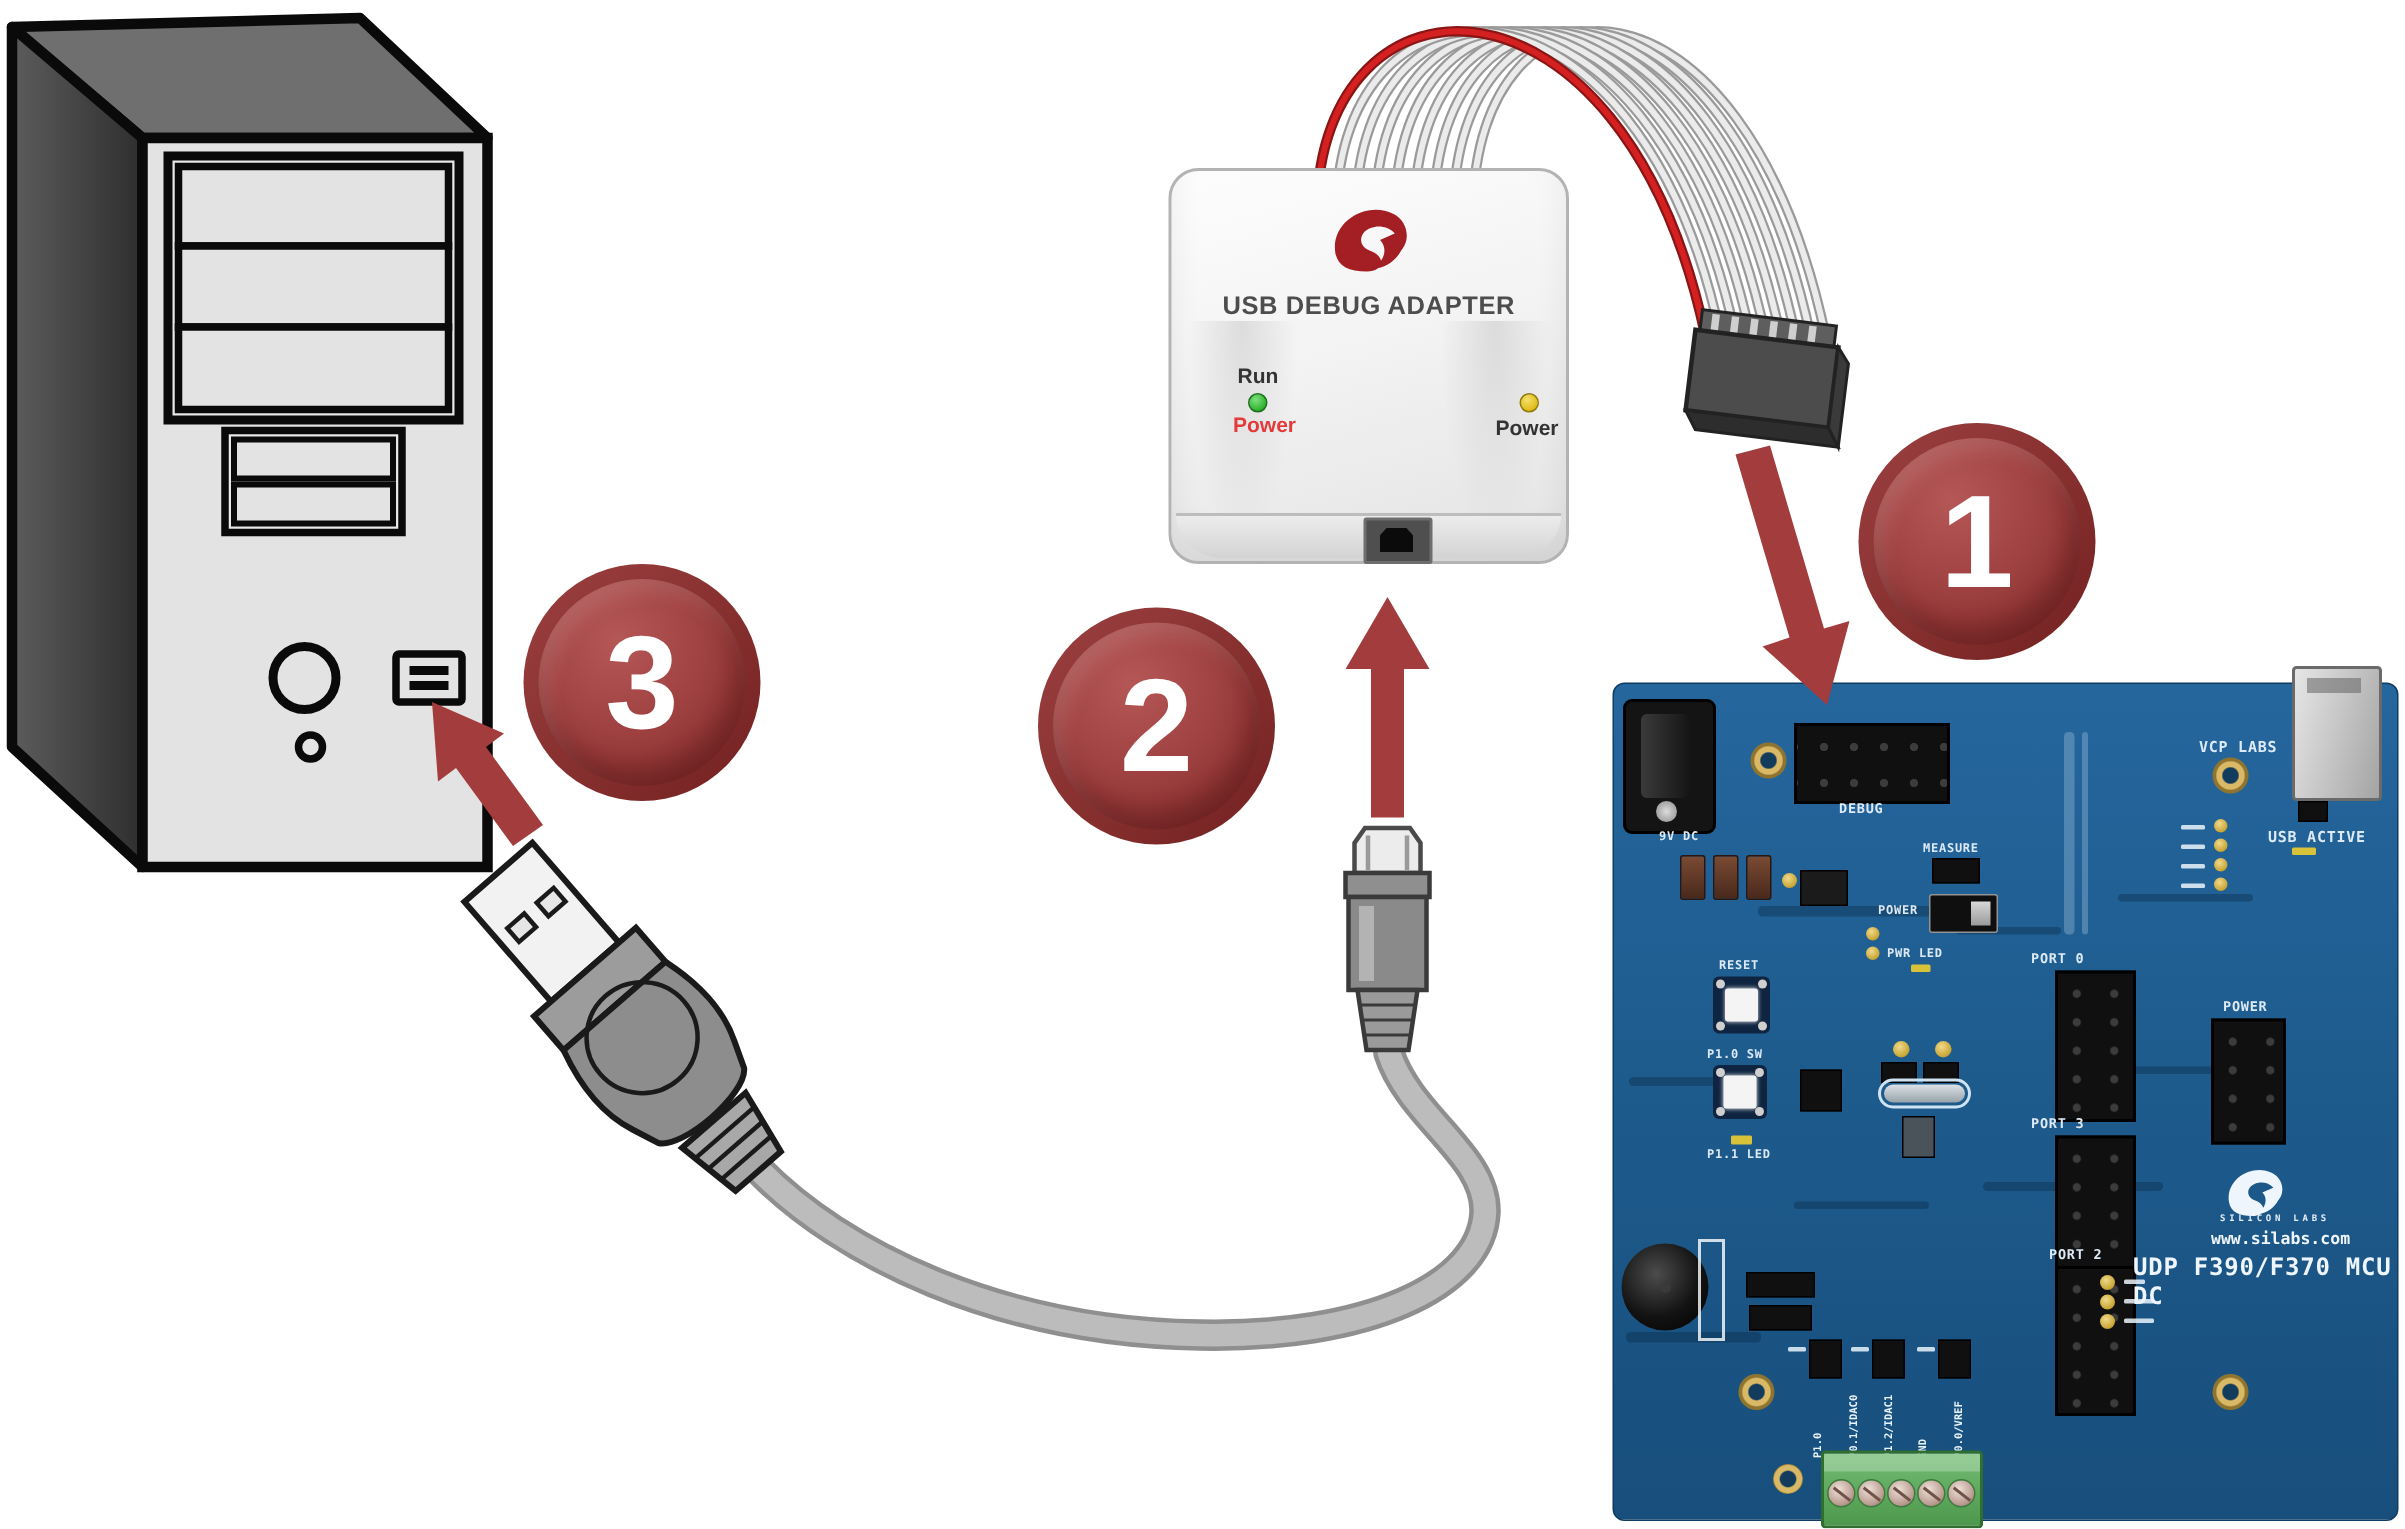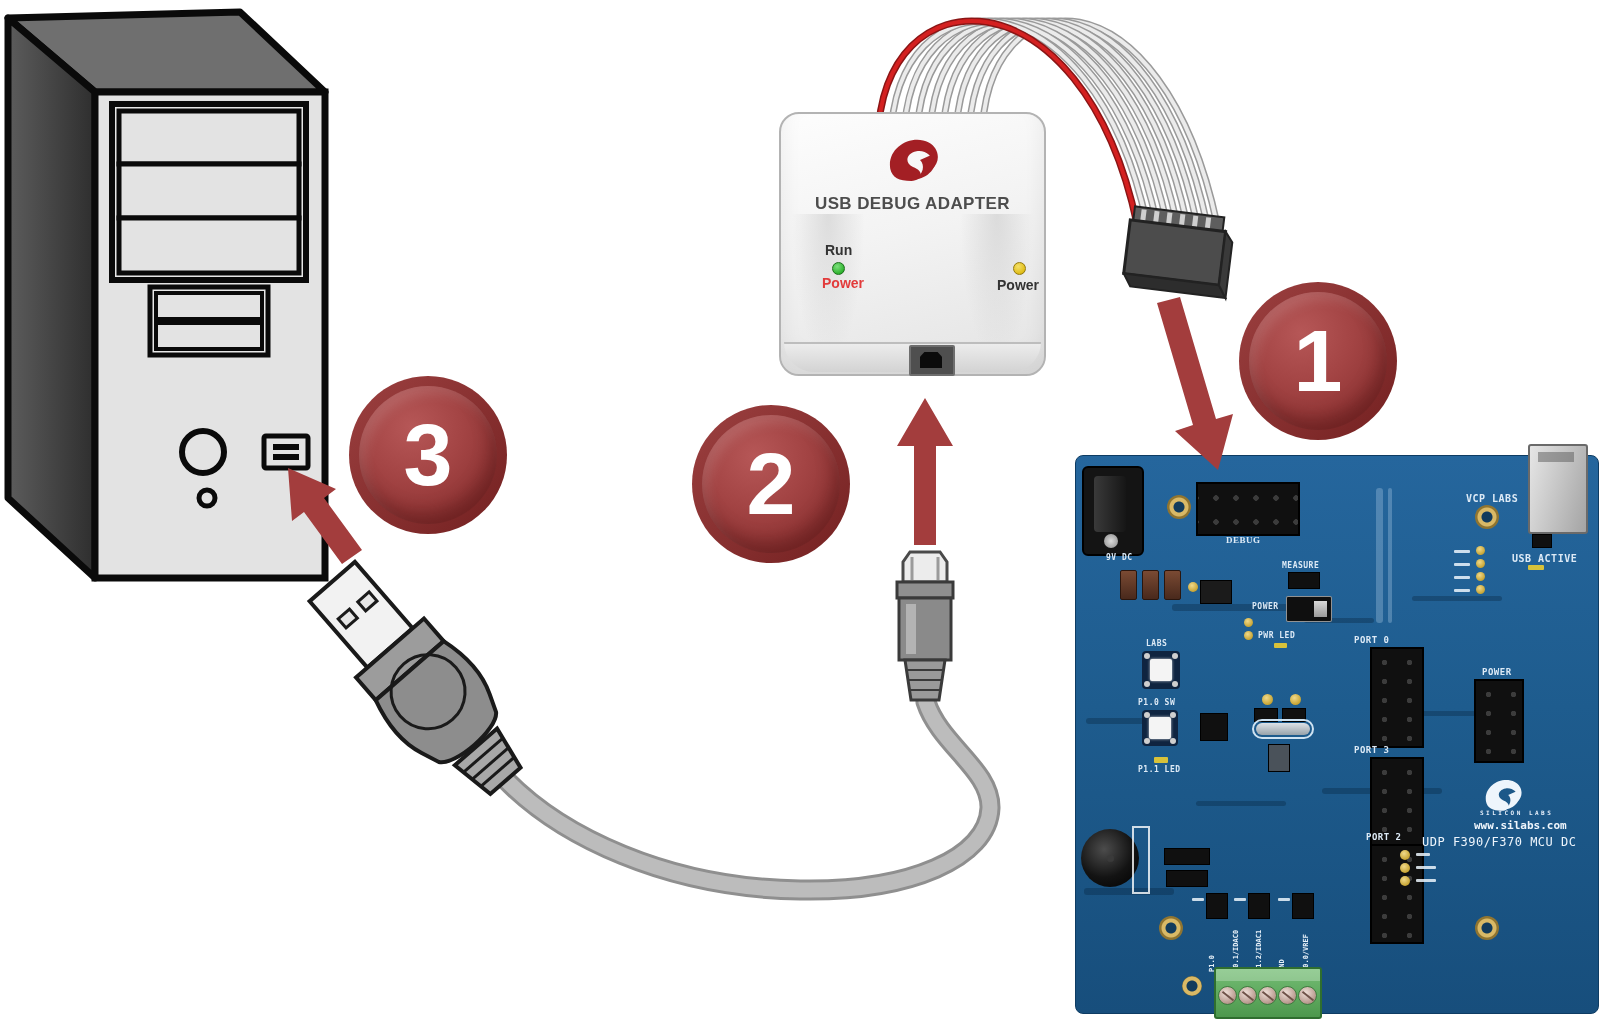--- a/index.html
+++ b/index.html
@@ -92,21 +92,21 @@
   .sot { position:absolute; left:124px; top:124px; width:30px; height:22px; background:#1b1b1b; border:1px solid #000; }
   .cap { position:absolute; width:15px; height:28px; background:linear-gradient(#7a4a33,#49291c); border:1px solid #2a160e; border-radius:2px; }
   .crystal { position:absolute; left:176px; top:263px; width:58px; height:16px; border:2px solid #cfe3f2; border-radius:10px; }
   .crystal i { position:absolute; inset:2px; border-radius:8px; background:linear-gradient(#dde2e7,#97a2aa); }
   .mini-hdr { position:absolute; background:#101010; border:1px solid #000; }
   .brand-line1 { position:absolute; left:404px; top:353px; font-family:"DejaVu Sans Mono",monospace;
     font-weight:bold; font-size:6px; letter-spacing:2.5px; color:#e4eefa; }
   .brand-line2 { position:absolute; left:398px; top:363px; font-family:"DejaVu Sans Mono",monospace;
     font-weight:bold; font-size:11px; color:#eef5fc; }
   .brand-name  { position:absolute; left:346px; top:379px; font-family:"DejaVu Sans Mono",monospace;
-    font-weight:normal; font-size:12px; letter-spacing:.5px; color:#eef5fc; }
+    font-weight:bold; font-size:16px; letter-spacing:.5px; color:#eef5fc; }
 </style>
 </head>
 <body>
 
 <div class="scene">
 
   <svg id="bg-art" width="1603" height="1019" viewBox="0 0 1603 1019">
     <defs>
       <linearGradient id="sideGrad" x1="0" y1="0" x2="1" y2="0">
         <stop offset="0" stop-color="#5c5c5c"></stop>
@@ -238,21 +238,21 @@
     </div>
     <div class="lbl" style="left:30px; top:97px;">9V DC</div>
 
     <div class="hole" style="left:91px;  top:39px;"></div>
     <div class="hole" style="left:399px; top:49px;"></div>
     <div class="hole" style="left:83px;  top:460px;"></div>
     <div class="hole" style="left:399px; top:460px;"></div>
     <div class="hole" style="left:106px; top:520px; width:20px; height:20px;"></div>
 
     <div class="hdr h" style="left:120px; top:26px; width:100px; height:50px;"></div>
-    <div class="lbl" style="left:150px; top:79px; font-size:9px;font-family:Liberation Serif, serif;">DEBUG</div>
+    <div class="lbl" style="left:150px; top:79px; font-size:9px;">DEBUG</div>
 
     <div class="lbl" style="left:390px; top:37px; font-size:10px;">VCP LABS</div>
     <div class="usbb-conn">
         <i></i>
       </div>
     <div class="mini-hdr" style="left:456px; top:78px; width:18px; height:12px;"></div>
     <div class="lbl" style="left:436px; top:97px; font-size:10px;">USB ACTIVE</div>
     <div class="yellow-dash" style="left:452px; top:109px; width:16px; height:5px;"></div>
 
     <div class="silk-dash" style="left:378px; top:94px;  width:16px; height:3px;"></div>
@@ -274,21 +274,21 @@
     <div class="cap" style="left:44px; top:114px;"></div>
     <div class="cap" style="left:66px; top:114px;"></div>
     <div class="cap" style="left:88px; top:114px;"></div>
     <div class="gold-dot" style="left:112px; top:126px; width:10px; height:10px;"></div>
     <div class="gold-dot" style="left:168px; top:162px; width:9px; height:9px;"></div>
     <div class="gold-dot" style="left:168px; top:175px; width:9px; height:9px;"></div>
 
     <div class="lbl" style="left:182px; top:175px;">PWR LED</div>
     <div class="yellow-dash" style="left:198px; top:187px; width:13px; height:5px;"></div>
 
-    <div class="lbl" style="left:70px; top:183px;">LABS</div>
+    <div class="lbl" style="left:70px; top:183px;">RESET</div>
     <div class="tact" style="left:66px; top:195px;">
       <div class="tact-cap"></div>
         <i style="left:2px;top:2px;"></i>
         <i style="right:2px;top:2px;"></i>
         <i style="left:2px;bottom:2px;"></i>
         <i style="right:2px;bottom:2px;"></i>
     </div>
     <div class="lbl" style="left:62px; top:242px;">P1.0 SW</div>
     <div class="tact" style="left:66px; top:254px; width:36px; height:36px;">
       <div class="tact-cap" style="left:7px;top:7px;"></div>

